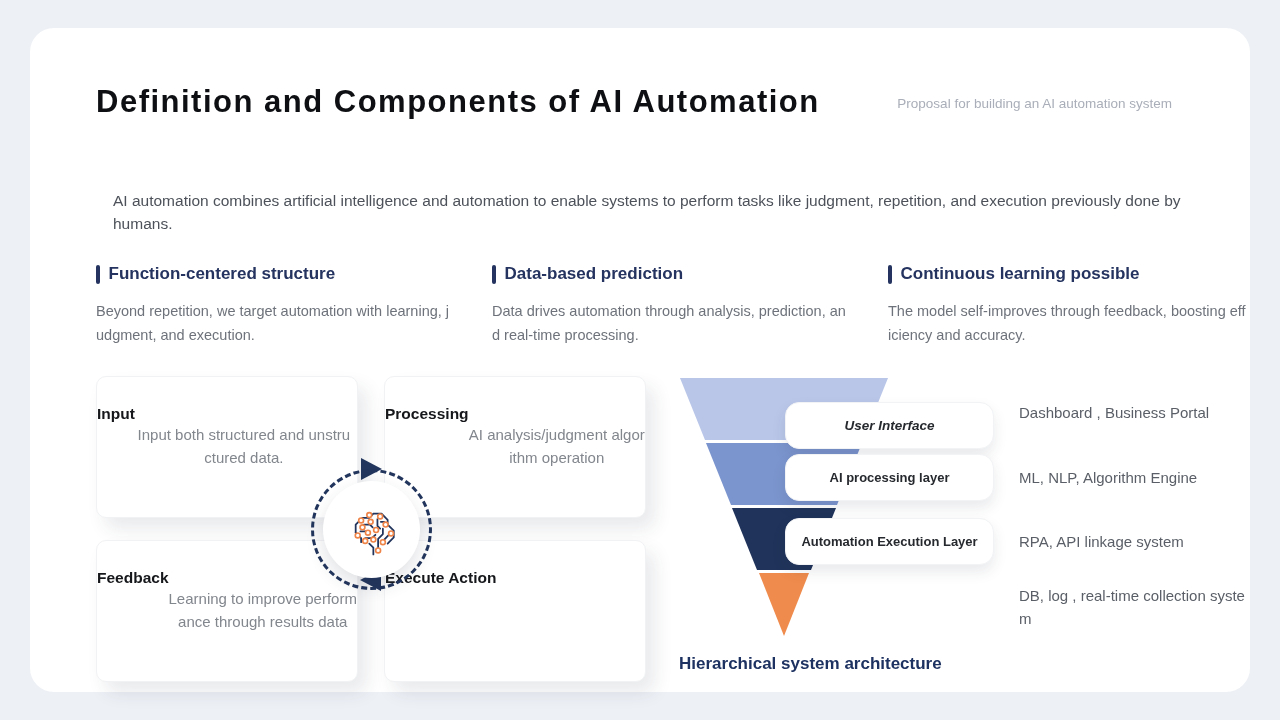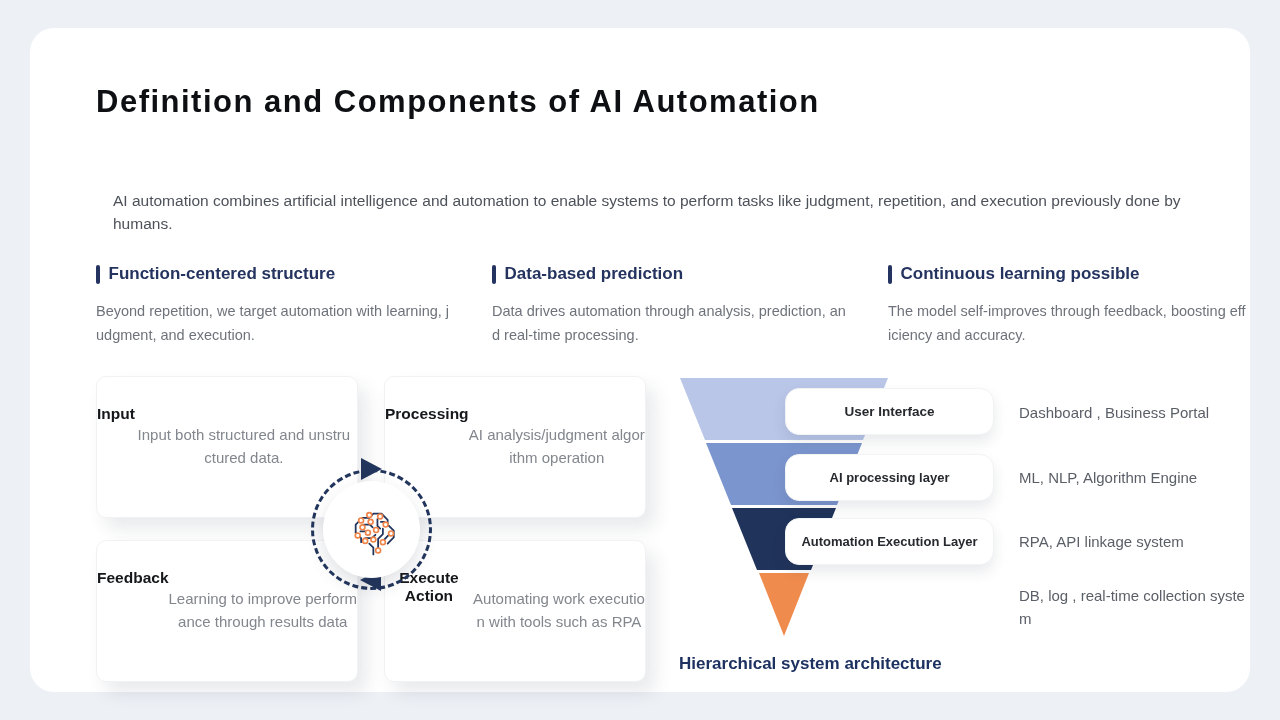--- a/index.html
+++ b/index.html
@@ -105,21 +105,21 @@
     position: absolute; left: 755px;
     width: 209px; height: 47px;
     background: #fff;
     border: 1px solid #f2f3f5;
     border-radius: 14px;
     box-shadow: 0 7px 14px rgba(40,50,70,0.10);
     display: flex; align-items: center; justify-content: center;
     font-size: 13.5px; font-weight: bold; color: #26292e;
     text-align: center;
   }
-  .lc0 { top: 360px; }
+  .lc0 { top: 374px; font-style: italic; }
   .lc1 { top: 426px; font-size: 13px; }
   .lc2 { top: 490px; font-size: 13px; }
   .lc3 { top: 555px; }
   .layer-detail {
     position: absolute; left: 989px;
     width: 228px; min-height: 47px;
     display: flex; align-items: center;
     font-size: 15px; line-height: 23px; color: #5a5f67;
     word-break: break-all;
   }
@@ -131,20 +131,21 @@
     position: absolute; left: 649px; top: 626px;
     font-size: 17px; font-weight: bold; color: #1e3261;
   }
 </style>
 </head>
 <body>
 
 <div class="slide">
 
   <h1 class="title">Definition and Components of AI Automation</h1>
+  <div class="subtitle">Proposal for building an AI automation system</div>
   <p class="intro">AI automation combines artificial intelligence and automation to enable systems to perform tasks like judgment, repetition, and execution previously done by humans.</p>
 
   <div class="feature f0">
     <div class="feature-head">
       <span class="accent-bar"></span>
       <span>Function-centered structure</span>
     </div>
     <p class="feature-desc">Beyond repetition, we target automation with learning, judgment, and execution.</p>
   </div>
   <div class="feature f1">
@@ -169,21 +170,20 @@
   <div class="cycle-card cc1">
     <div class="c-title">Processing</div>
     <p class="c-desc">AI analysis/judgment algorithm operation</p>
   </div>
   <div class="cycle-card cc2">
     <div class="c-title">Feedback</div>
     <p class="c-desc">Learning to improve performance through results data</p>
   </div>
   <div class="cycle-card cc3">
     <div class="c-title">Execute Action</div>
-    <p class="c-desc">Automating work execution with tools such as RPA</p>
   </div>
 
   <div class="arrow-right"></div>
   <div class="arrow-left"></div>
   <div class="cycle-ring"></div>
   <div class="cycle-core">
     <svg width="68" height="66" viewBox="0 0 100 96">
       <g fill="none" stroke="#22355c" stroke-width="2.6" stroke-linejoin="round" stroke-linecap="round">
         <path d="M26 52 L26 40 L36 30 L46 30 L52 24 L64 24 L73 33 L73 40 L82 49 L82 59 L73 68"></path>
         <path d="M26 52 L34 60 L34 66"></path>

